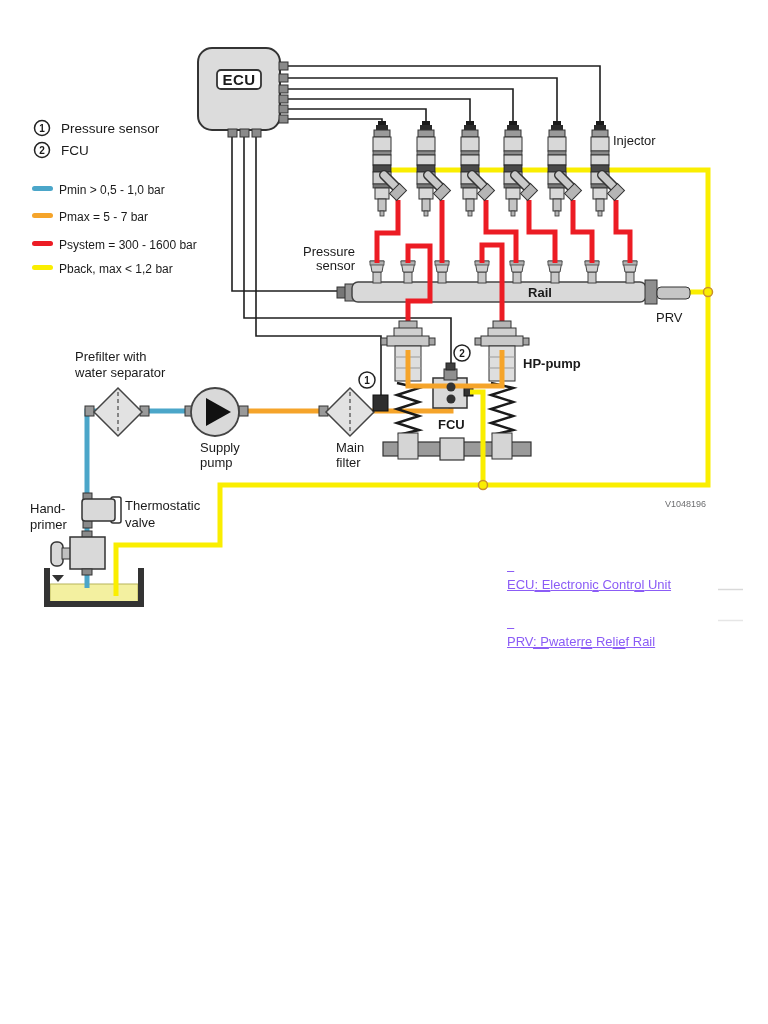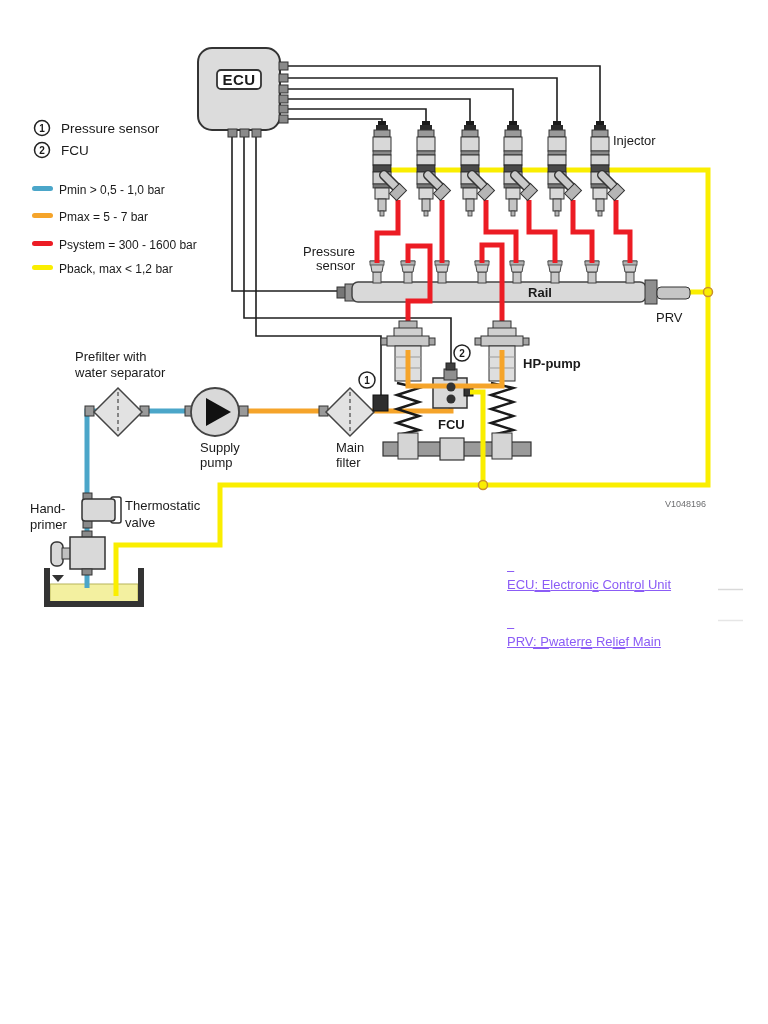--- a/index.html
+++ b/index.html
@@ -249,16 +249,16 @@
     <text x="59" y="255" class="pleg">Pback, max &lt; 1,2 bar</text>
   </g>
 
   <line x1="718" y1="571.5" x2="743" y2="571.5" stroke="#d9d9d9" stroke-width="1.5"></line>
   <line x1="718" y1="602.5" x2="743" y2="602.5" stroke="#e6e6e6" stroke-width="1.5"></line>
 </svg>
 
 
 <div class="abbr">
   <div><span>ECU</span><span class="u">: E</span><span>lectroni</span><span class="u">c</span><span> Contr</span><span class="u">ol</span><span> Unit</span></div>
-  <div><span>PRV</span><span class="u">: P</span><span>water</span><span class="u">re</span><span> Re</span><span class="u">lie</span><span>f Main</span></div>
+  <div><span>PRV</span><span class="u">: P</span><span>water</span><span class="u">re</span><span> Re</span><span class="u">lie</span><span>f Rail</span></div>
 </div>
 
 </div>
 
 </body></html>

